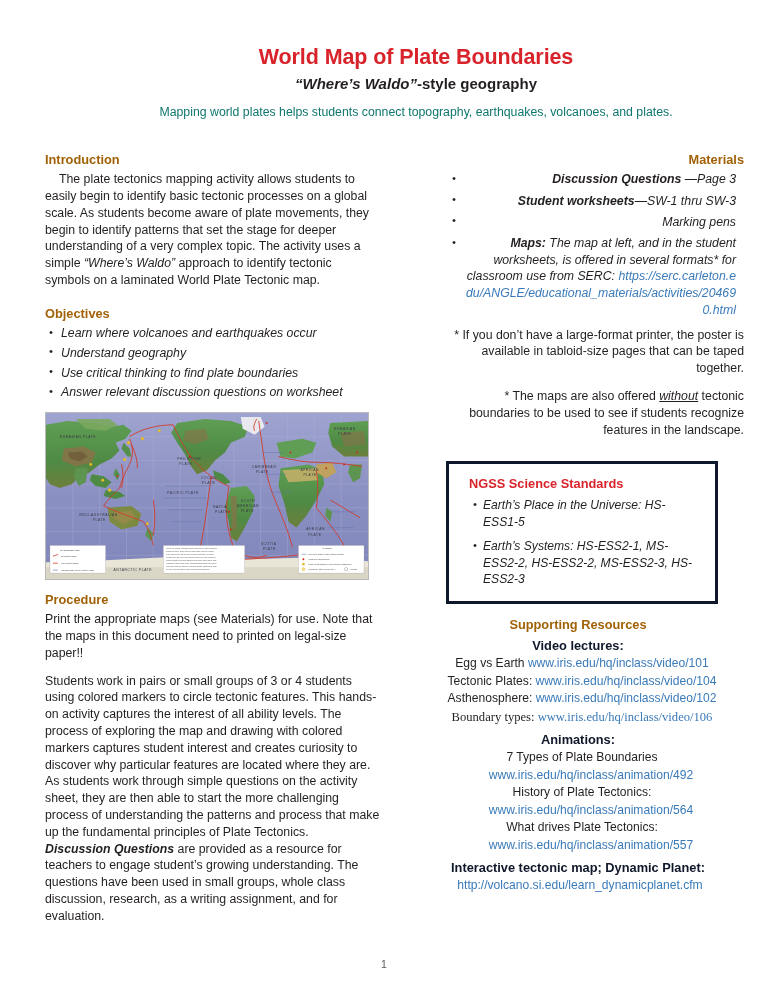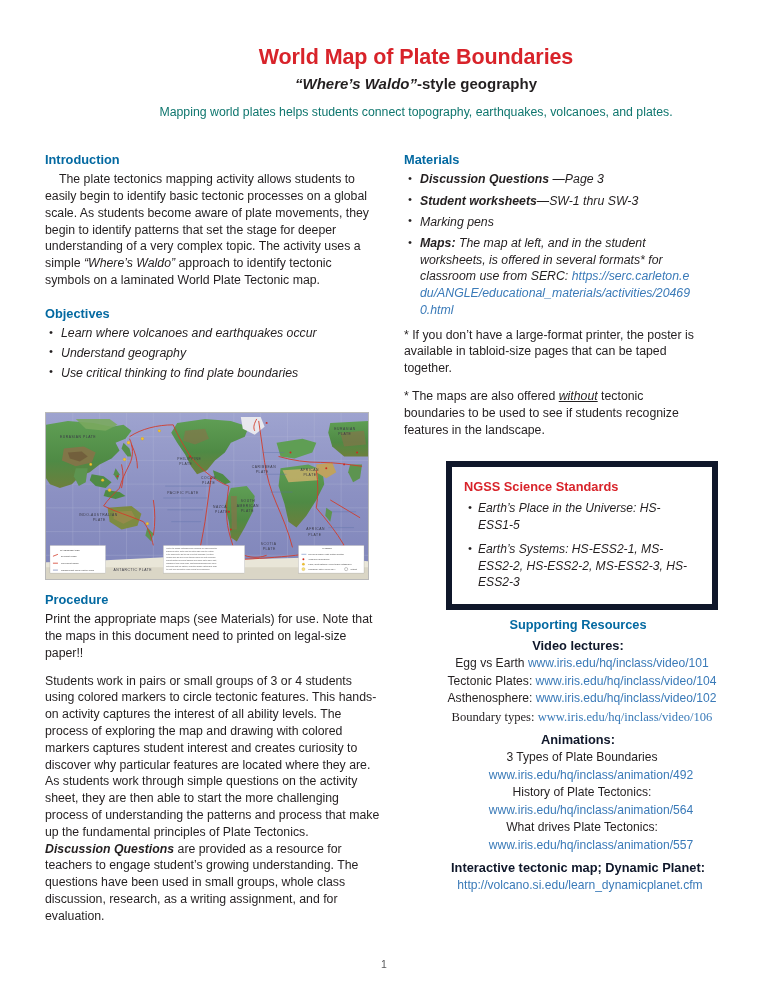--- a/index.html
+++ b/index.html
@@ -58,44 +58,45 @@
 
   
   .col-left {
     position: absolute;
     left: 45px;
     top: 152px;
     width: 335px;
   }
   .col-right {
     position: absolute;
-    left: 404px;
+    left: 448px;
     top: 152px;
     width: 296px;
+    text-align: right;
   }
   .col-left-lower {
     position: absolute;
     left: 45px;
     top: 592px;
     width: 335px;
   }
   .col-right-lower {
     position: absolute;
     left: 428px;
     top: 617px;
     width: 300px;
     text-align: center;
   }
 
   h2.sec {
     font-size: 12.8px;
     font-weight: bold;
     margin: 0 0 4px 0;
     line-height: 1.2;
-    color: #0369a1;
+    color: #a16207;
   }
   h2.sec.red {
     color: #d8232a;
   }
   p.body {
     font-size: 12.3px;
     line-height: 1.365;
     margin: 0;
     color: #231f20;
   }
@@ -160,22 +161,22 @@
   }
   .map-svg { display: block; width: 100%; height: 100%; }
 
   
   .ngss-box {
     position: absolute;
     left: 446px;
     top: 461px;
     width: 272px;
     box-sizing: border-box;
-    border: 6px solid #0f172a;
-    padding: 12px 14px 13px 12px;
+    border: 3px solid #0f172a;
+    padding: 12px 14px 13px 20px;
   }
   .ngss-box h2.sec { margin-bottom: 6px; font-size: 12.8px; }
   .ngss-box ul.bullets > li {
     margin-bottom: 8px;
     font-size: 12.1px;
     padding-left: 14px;
   }
   .ngss-box ul.bullets > li:last-child { margin-bottom: 0; }
 
   
@@ -229,20 +230,21 @@
 
     <h2 class="sec">Introduction</h2>
     <p class="body indent-first"><span>The plate tectonics mapping activity allows students to easily begin to identify basic tectonic processes on a global scale.  As students become aware of plate movements, they begin to identify patterns that set the stage for deeper understanding of a very complex topic.  The activity uses a simple </span><span class="i">“Where’s Waldo”</span><span> approach to identify tectonic symbols on a laminated World Plate Tectonic map.</span></p>
 
     <div class="objectives">
       <h2 class="sec">Objectives</h2>
       <ul class="bullets tight">
         <li>Learn where volcanoes and earthquakes occur</li>
         <li>Understand geography</li>
         <li>Use critical thinking to find plate boundaries</li>
+        <li>Answer relevant discussion questions on worksheet</li>
       </ul>
     </div>
   </div>
 
   <div class="map-wrap">
     <svg class="map-svg" viewBox="0 0 324 168" preserveAspectRatio="none">
       <defs>
         <linearGradient id="ocean" x1="0" y1="0" x2="0" y2="1">
           <stop offset="0%" stop-color="#9ea3cf"></stop>
           <stop offset="50%" stop-color="#8b90c2"></stop>
@@ -503,21 +505,21 @@
   <div class="col-right-lower">
     <h2 class="sec">Supporting Resources</h2>
 
     <div class="res-head-red">Video lectures:</div>
     <div class="res-line"><span>Egg vs Earth </span><a href="#" class="link">www.iris.edu/hq/inclass/video/101</a></div>
     <div class="res-line"><span>Tectonic Plates: </span><a href="#" class="link">www.iris.edu/hq/inclass/video/104</a></div>
     <div class="res-line"><span>Asthenosphere: </span><a href="#" class="link">www.iris.edu/hq/inclass/video/102</a></div>
     <div class="res-line serif"><span>Boundary types: </span><a href="#" class="link">www.iris.edu/hq/inclass/video/106</a></div>
 
     <div class="res-head-red">Animations:</div>
-    <div class="res-line">3 Types of Plate Boundaries</div>
+    <div class="res-line">7 Types of Plate Boundaries</div>
     <div class="res-line indent2"><a href="#" class="link">www.iris.edu/hq/inclass/animation/492</a></div>
     <div class="res-line">History of Plate Tectonics:</div>
     <div class="res-line indent2"><a href="#" class="link">www.iris.edu/hq/inclass/animation/564</a></div>
     <div class="res-line">What drives Plate Tectonics:</div>
     <div class="res-line indent2"><a href="#" class="link">www.iris.edu/hq/inclass/animation/557</a></div>
 
     <div class="res-head-red">Interactive tectonic map; Dynamic Planet:</div>
     <div class="res-line noindent"><a href="#" class="link">http://volcano.si.edu/learn_dynamicplanet.cfm</a></div>
   </div>
 

